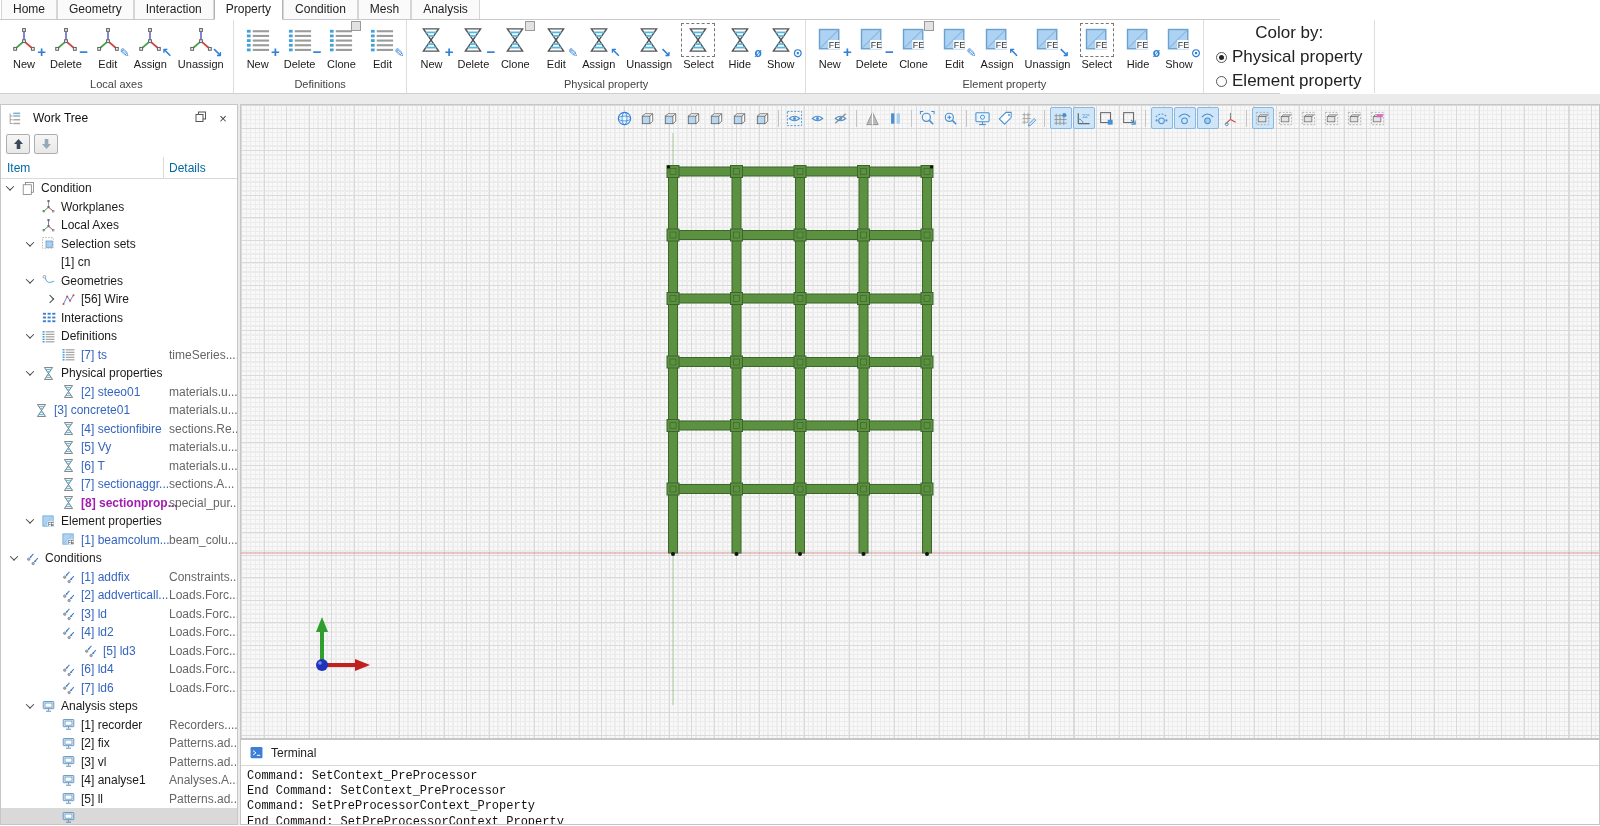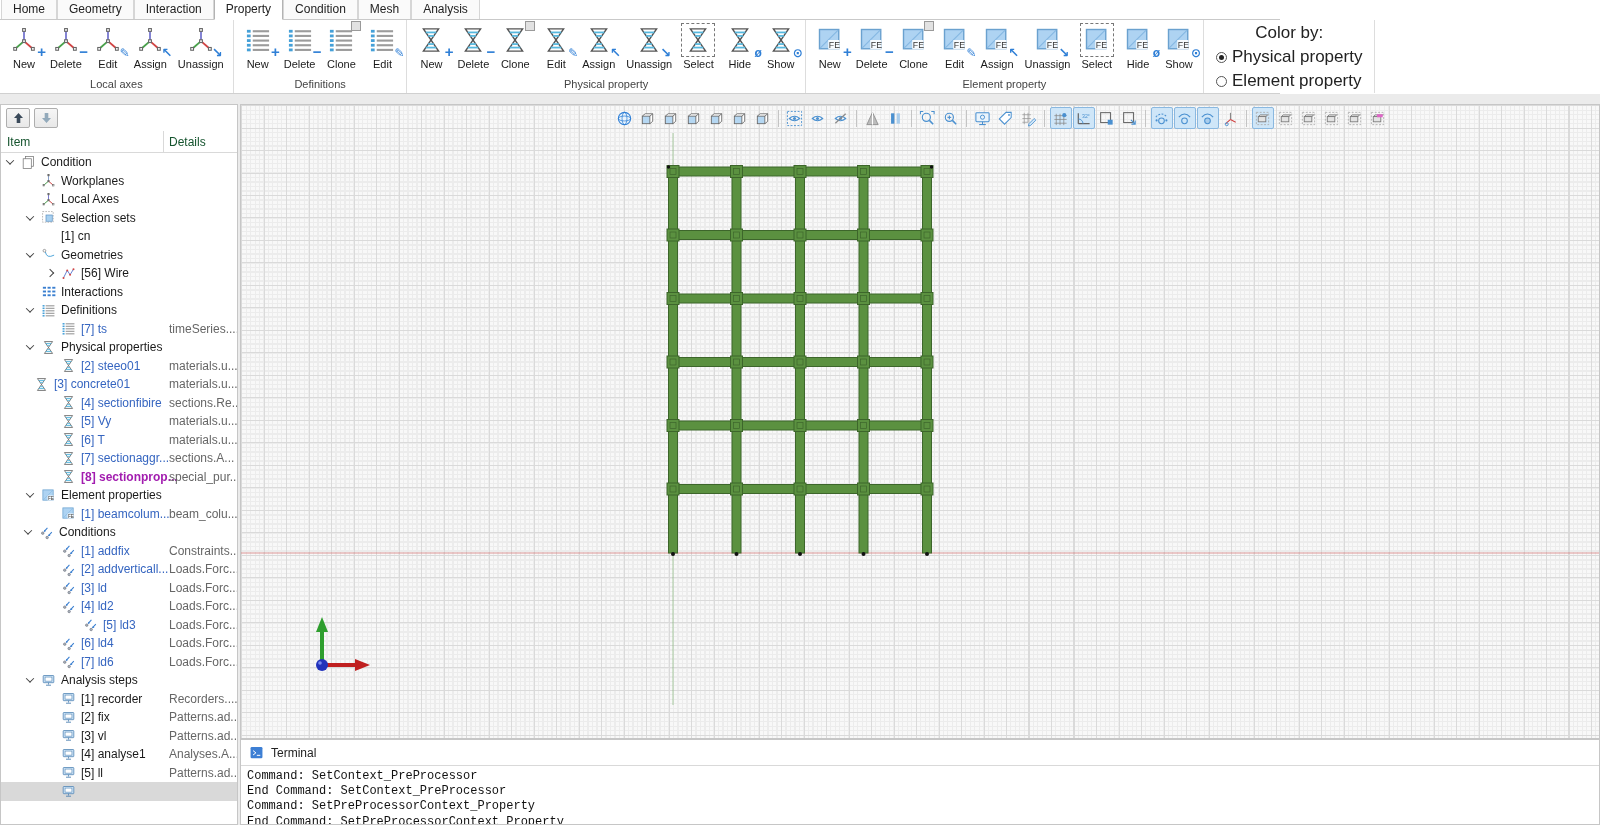--- a/index.html
+++ b/index.html
@@ -40,21 +40,21 @@
   
   .workspace { position:relative; width:1600px; height:731px; background:#ebebeb; }
 
   
   .worktree { position:absolute; left:0; top:10px; width:238px; height:721px; background:#fff; border:1px solid #c6c6c6; overflow:hidden; }
   .wt-titlebar { height:26px; display:flex; align-items:center; gap:6px; padding:0 6px; background:#fff; }
   .wt-title { flex:1; font-size:12px; color:#111; }
   .wt-sysbtn { color:#444; font-size:13px; width:16px; text-align:center; }
   .wt-toolbar { height:26px; display:flex; align-items:center; gap:4px; padding:0 5px; }
   .wt-btn { width:24px; height:20px; background:linear-gradient(#f6f6f6,#e8e8e8); border:1px solid #aeaeae; border-radius:2px; display:flex; align-items:center; justify-content:center; }
-  .wt-header { position:relative; height:22px; border-bottom:1px solid #d9d9d9; display:flex; align-items:center; font-size:12px; color:#14532d; }
+  .wt-header { position:relative; height:22px; border-bottom:1px solid #d9d9d9; display:flex; align-items:center; font-size:12px; color:#0369a1; }
   .wt-header .c1 { padding-left:6px; flex:0 0 162px; }
   .wt-header .c2 { border-left:1px solid #d9d9d9; padding-left:5px; flex:1; height:100%; display:flex; align-items:center; }
   .wt-rows { position:relative; }
   .trow { position:relative; height:18.5px; display:flex; align-items:center; white-space:nowrap; }
   .trow.selected { background:#d9d9d9; }
   .chev { width:6px; height:6px; border-right:1.4px solid #444; border-bottom:1.4px solid #444; display:inline-block; margin-right:8px; flex:0 0 auto; }
   .chev.open { transform:rotate(45deg) translate(-1px,-1px); }
   .chev.closed { transform:rotate(-45deg); }
   .ticon { display:inline-flex; width:15px; height:15px; margin-right:5px; flex:0 0 auto; }
   .tlabel { font-size:12px; color:#1a1a1a; }
@@ -508,20 +508,40 @@
             <span>Element property</span>
           </div>
         </div>
         <div class="rgroup-label">Visualization</div>
       </div>
     </div>
 
   <div class="workspace">
 
     <div class="worktree">
+      <div class="wt-titlebar">
+        <span class="ticon" id="wt-icon">
+            <svg width="15" height="15" viewBox="0 0 24 24" fill="none" xmlns="http://www.w3.org/2000/svg">
+              <line x1="5" y1="4" x2="5" y2="20" stroke="#888" stroke-width="1.2"></line>
+              <line x1="5" y1="8" x2="9" y2="8" stroke="#888" stroke-width="1.2"></line>
+              <line x1="5" y1="14" x2="9" y2="14" stroke="#888" stroke-width="1.2"></line>
+              <line x1="5" y1="20" x2="9" y2="20" stroke="#888" stroke-width="1.2"></line>
+              <rect x="10" y="2.5" width="11" height="2.6" fill="#74b2e0"></rect>
+              <rect x="10" y="6.8" width="11" height="2.4" fill="#aaa"></rect>
+              <rect x="10" y="12.8" width="11" height="2.4" fill="#aaa"></rect>
+              <rect x="10" y="18.8" width="11" height="2.4" fill="#aaa"></rect>
+            </svg>
+          </span>
+        <span class="wt-title">Work Tree</span>
+        <span class="wt-sysbtn"><svg width="12" height="12" viewBox="0 0 12 12">
+              <rect x="3.5" y="1" width="7" height="7" fill="#fff" stroke="#555"></rect>
+              <rect x="1" y="3.5" width="7" height="7" fill="#fff" stroke="#555"></rect>
+            </svg></span>
+        <span class="wt-sysbtn">×</span>
+      </div>
       <div class="wt-toolbar">
         <span class="wt-btn">
             <svg width="11" height="12" viewBox="0 0 11 12">
               <path d="M5.5 1L10 6H7.3v5H3.7V6H1z" fill="#3a4a5a"></path>
             </svg>
           </span>
         <span class="wt-btn">
             <svg width="11" height="12" viewBox="0 0 11 12">
               <path d="M5.5 11L1 6h2.7V1h3.6v5H10z" fill="#93aabb"></path>
             </svg>
@@ -787,21 +807,21 @@
               <svg width="15" height="15" viewBox="0 0 24 24" fill="none" xmlns="http://www.w3.org/2000/svg">
                 <rect x="3" y="3" width="16.5" height="16.5" fill="#aed3f2" stroke="#6aa1cf" stroke-width="1.2"></rect>
                 <line x1="3.5" y1="19" x2="19" y2="3.5" stroke="#86b8e2" stroke-width="1"></line>
                 <rect x="10.5" y="12" width="9.5" height="8" fill="#ffffff" opacity="0.9"></rect>
                 <text x="11" y="18.8" font-size="7.5" fill="#333" font-family="sans-serif">FE</text>
               </svg>
             </span>
             <span class="tlabel link">[1] beamcolum...</span>
             <span class="tdetails">beam_colu...</span>
           </div>
-          <div class="trow" style="padding-left: 24px;">
+          <div class="trow" style="padding-left: 10px;">
             <span class="chev open"></span>
             <span class="ticon">
               <svg width="15" height="15" viewBox="0 0 24 24" fill="none" xmlns="http://www.w3.org/2000/svg">
                 <circle cx="6" cy="13" r="2" fill="#aab6bb" stroke="#667" stroke-width="0.9"></circle>
                 <circle cx="13" cy="20" r="2" fill="#aab6bb" stroke="#667" stroke-width="0.9"></circle>
                 <path d="M13.5 4.5L8 10.5" stroke="#3a7fd0" stroke-width="1.7"></path>
                 <path d="M8 10.5l3.4-0.5-2.7-2.6z" fill="#3a7fd0"></path>
                 <path d="M20.5 11.5L15 17.5" stroke="#3a7fd0" stroke-width="1.7"></path>
                 <path d="M15 17.5l3.4-0.5-2.7-2.6z" fill="#3a7fd0"></path>
               </svg>

